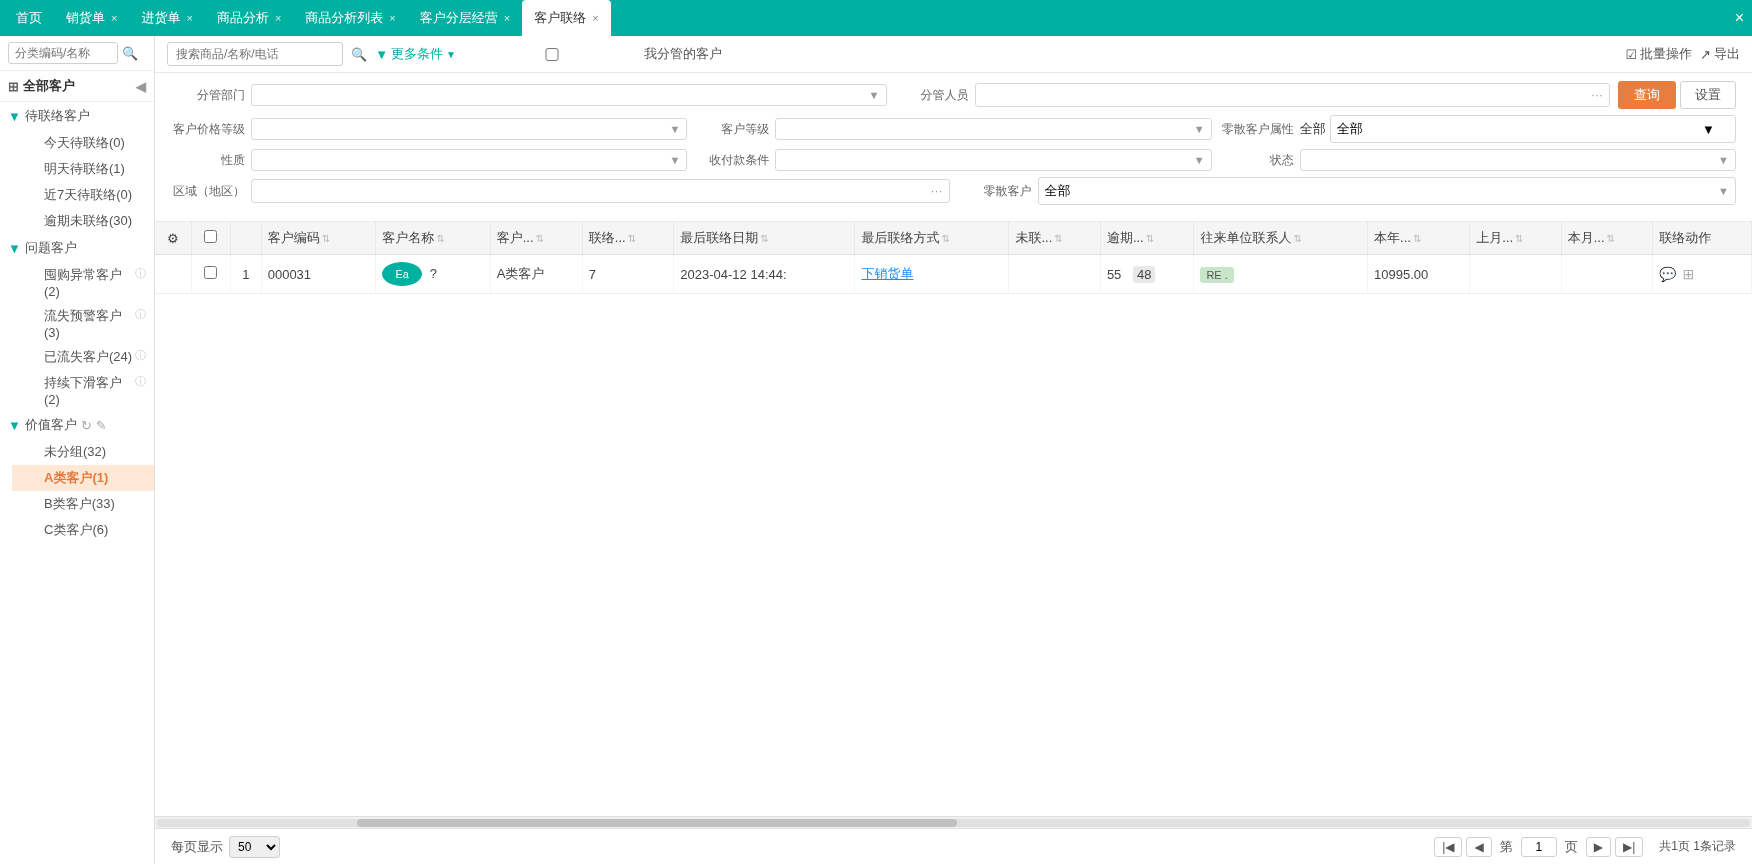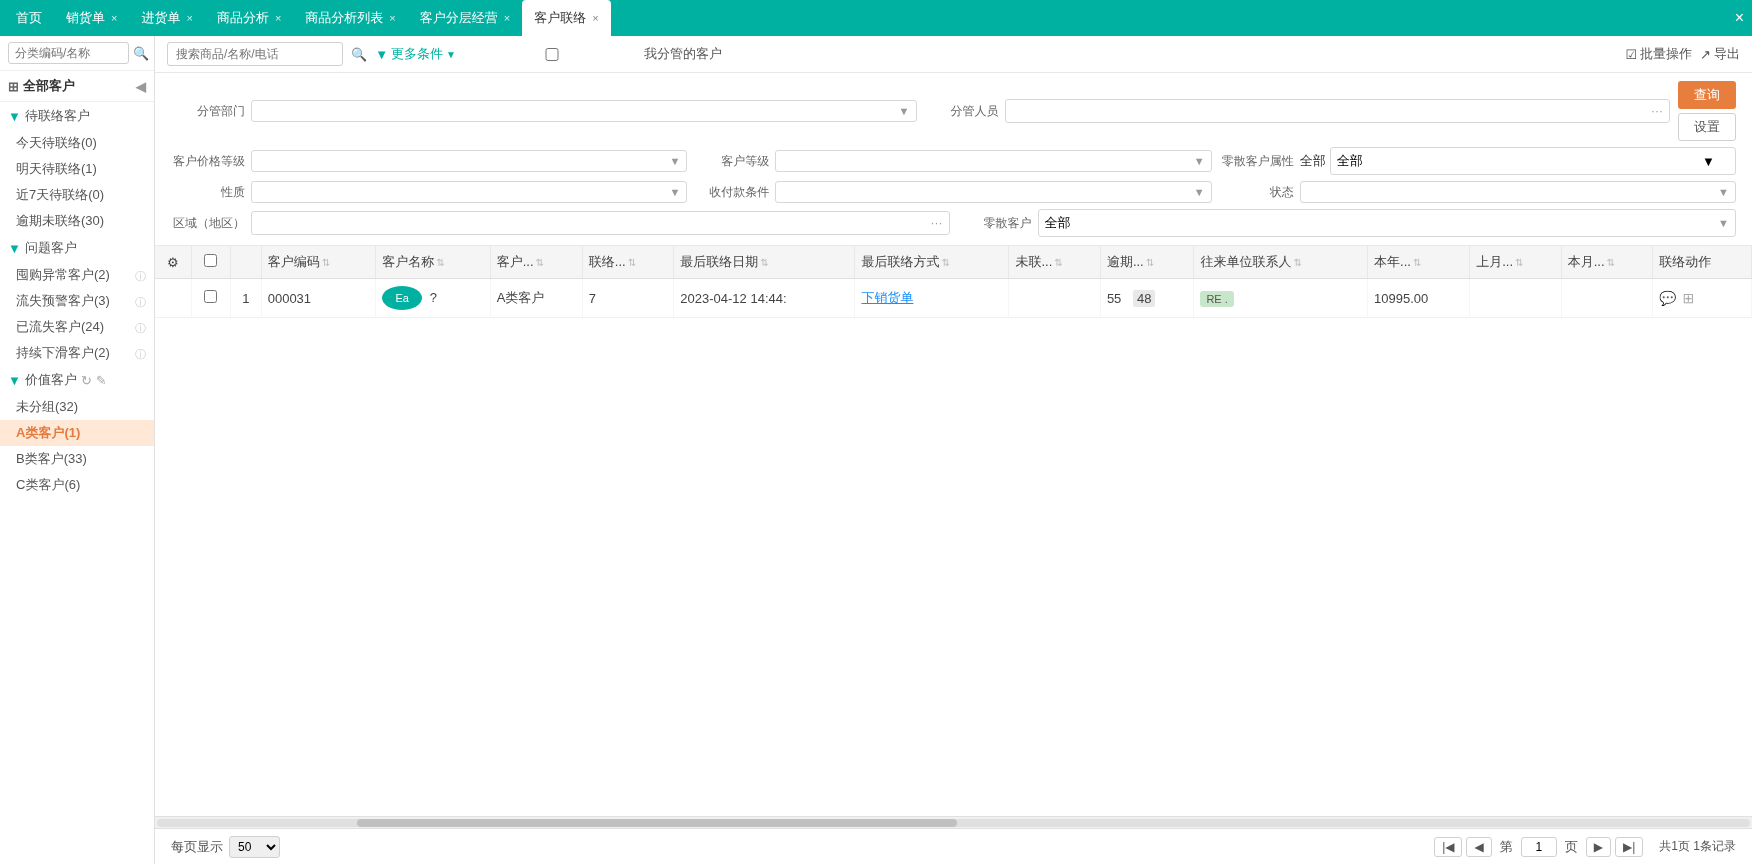--- a/index.html
+++ b/index.html
@@ -69,21 +69,21 @@
     .sidebar-search {
       padding: 6px 8px;
       border-bottom: 1px solid #eee;
       display: flex;
       align-items: center;
     }
     .sidebar-search input {
       border: 1px solid #d0d0d0;
       border-radius: 3px;
       padding: 3px 6px;
-      width: 121px;
+      width: 110px;
       font-size: 12px;
       outline: none;
     }
     .sidebar-search .search-icon {
       margin-left: 4px;
       color: #00b0a0;
       cursor: pointer;
     }
     .sidebar-all-header {
       display: flex;
@@ -99,27 +99,28 @@
     .sidebar-section-header {
       display: flex;
       align-items: center;
       padding: 5px 8px;
       color: #555;
       font-size: 12px;
       cursor: pointer;
     }
     .sidebar-section-header .triangle { margin-right: 4px; color: #00b0a0; }
     .sidebar-item {
-      padding: 4px 8px 4px 16px;
+      padding: 4px 8px 4px 32px;
       color: #555;
       font-size: 12px;
       cursor: pointer;
       display: flex;
-      align-items: flex-end;
+      align-items: flex-start;
       justify-content: space-between;
+      margin-left: 12px;
     }
     .sidebar-item.active { background: #ffe8d6; color: #e67a3c; font-weight: bold; }
     .sidebar-item .item-label { flex: 1; }
     .sidebar-item .info-icon { color: #ccc; font-size: 11px; }
 
     
     .content-area {
       flex: 1;
       display: flex;
       flex-direction: column;
@@ -189,21 +190,21 @@
       background: #fff;
       border-bottom: 1px solid #e8e8e8;
       padding: 8px 16px;
     }
     .filter-row {
       display: flex;
       align-items: center;
       margin-bottom: 6px;
       gap: 8px;
     }
-    .filter-row:last-child { margin-bottom: 0; }
+    .filter-row:last-child { margin-bottom: 8px; }
     .filter-field {
       display: flex;
       align-items: center;
       flex: 1;
       min-width: 0;
     }
     .filter-label {
       color: #666;
       font-size: 12px;
       white-space: nowrap;
@@ -268,21 +269,21 @@
       color: #555;
       border: 1px solid #d0d0d0;
       border-radius: 3px;
       padding: 4px 14px;
       font-size: 13px;
       cursor: pointer;
       white-space: nowrap;
     }
     .btn-group {
       display: flex;
-      flex-direction: column;
+      flex-direction: row;
       gap: 4px;
     }
 
     
     .table-container {
       flex: 1;
       overflow: auto;
       background: #fff;
       margin: 0;
     }

